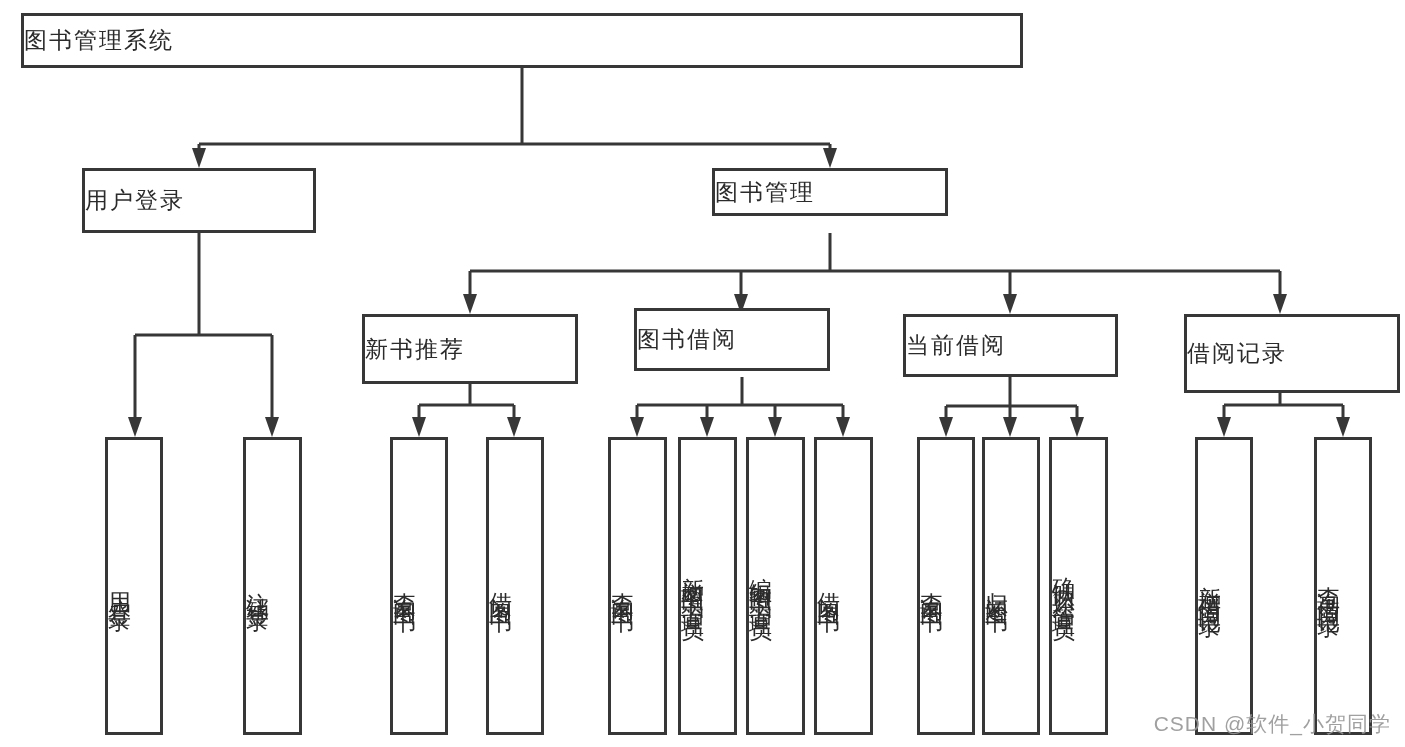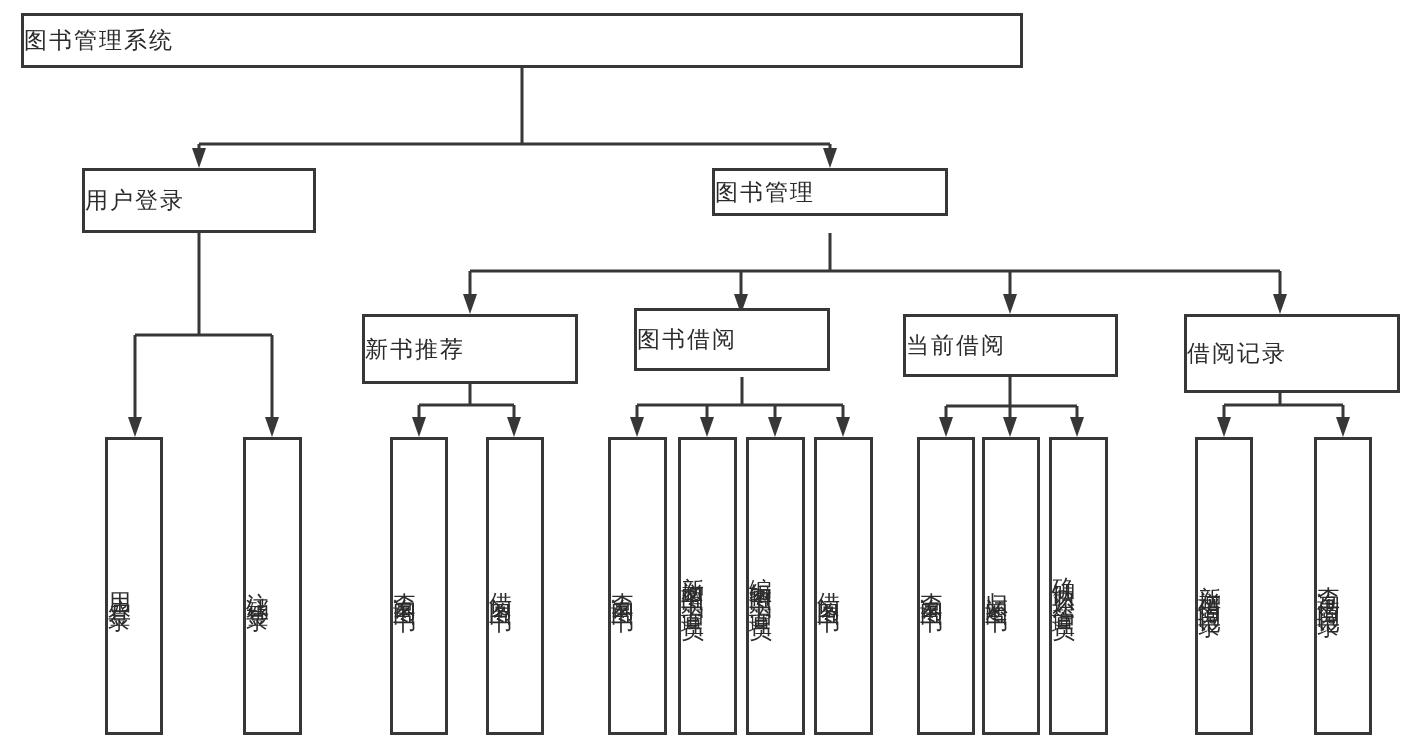--- a/index.html
+++ b/index.html
@@ -171,14 +171,15 @@
     <span>确认归还（管理员）</span>
   </div>
 
   <div class="node v-node" style="left:1195px;top:437px;width:58px;height:298px;">
     <span>新增借阅记录</span>
   </div>
   <div class="node v-node" style="left:1314px;top:437px;width:58px;height:298px;">
     <span>查询借阅记录</span>
   </div>
 
+  <div class="watermark">CSDN @软件_小贺同学</div>
 
 </div>
 
 </body></html>

